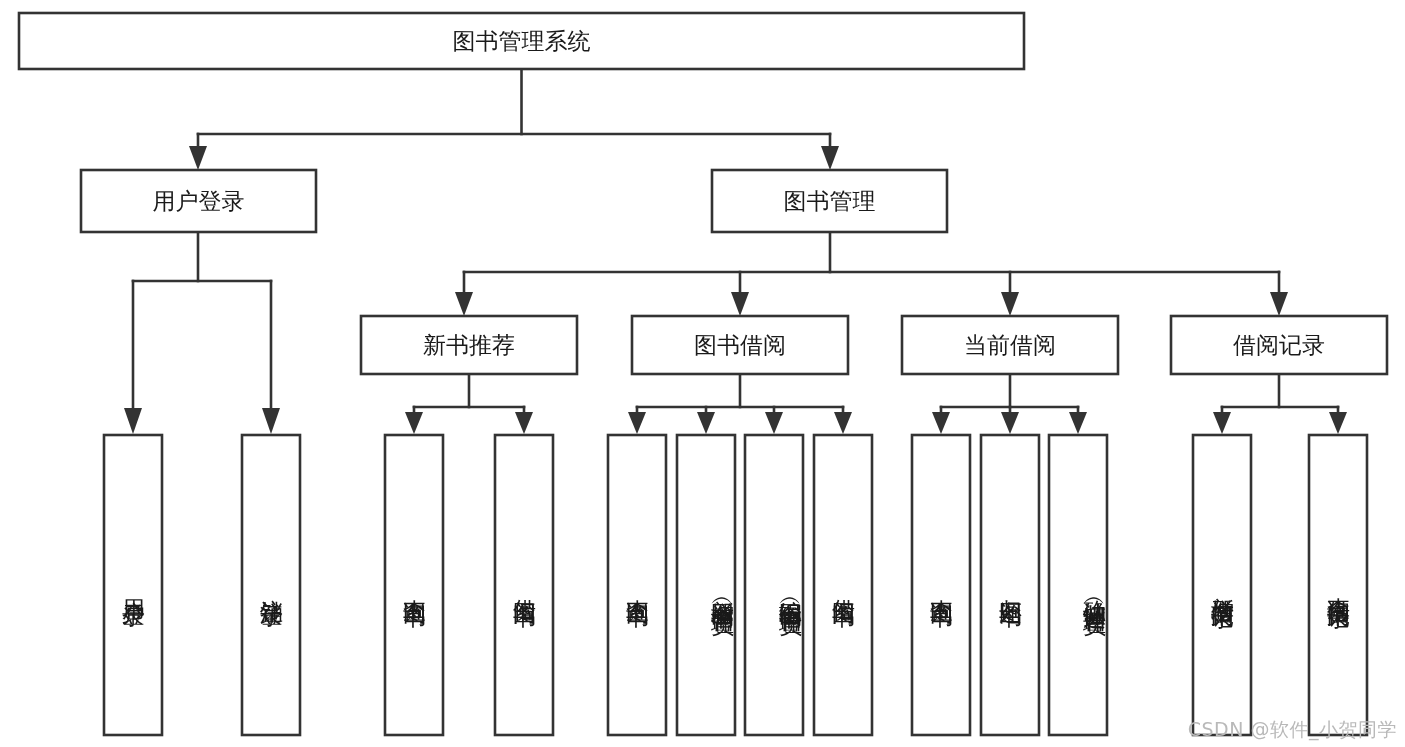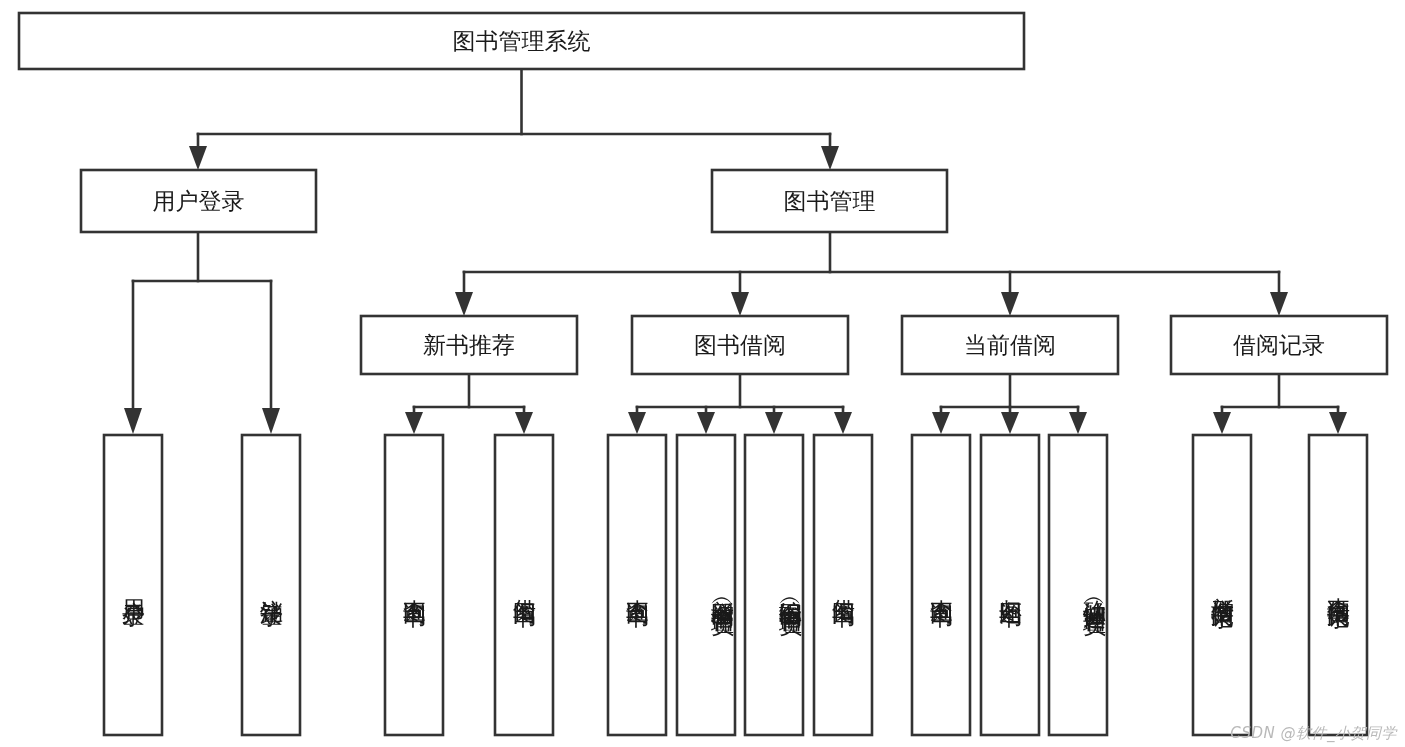--- a/index.html
+++ b/index.html
@@ -61,25 +61,24 @@
     justify-content: center;
     text-align: center;
     white-space: nowrap;
     pointer-events: none;
   }
   .watermark {
     position: absolute;
     right: 8px;
     bottom: 4px;
     font-family: "DejaVu Sans", "Liberation Sans", sans-serif;
-    font-size: 15px;
+    font-size: 19px;
     color: #b9b9b9;
     letter-spacing: 0.5px;
     white-space: nowrap;
-    font-style: italic;
   }
 </style>
 </head>
 <body>
 
 <div id="diagram-root">
 
   <svg class="diagram-canvas" viewBox="0 0 1405 747">
 
     <g>

